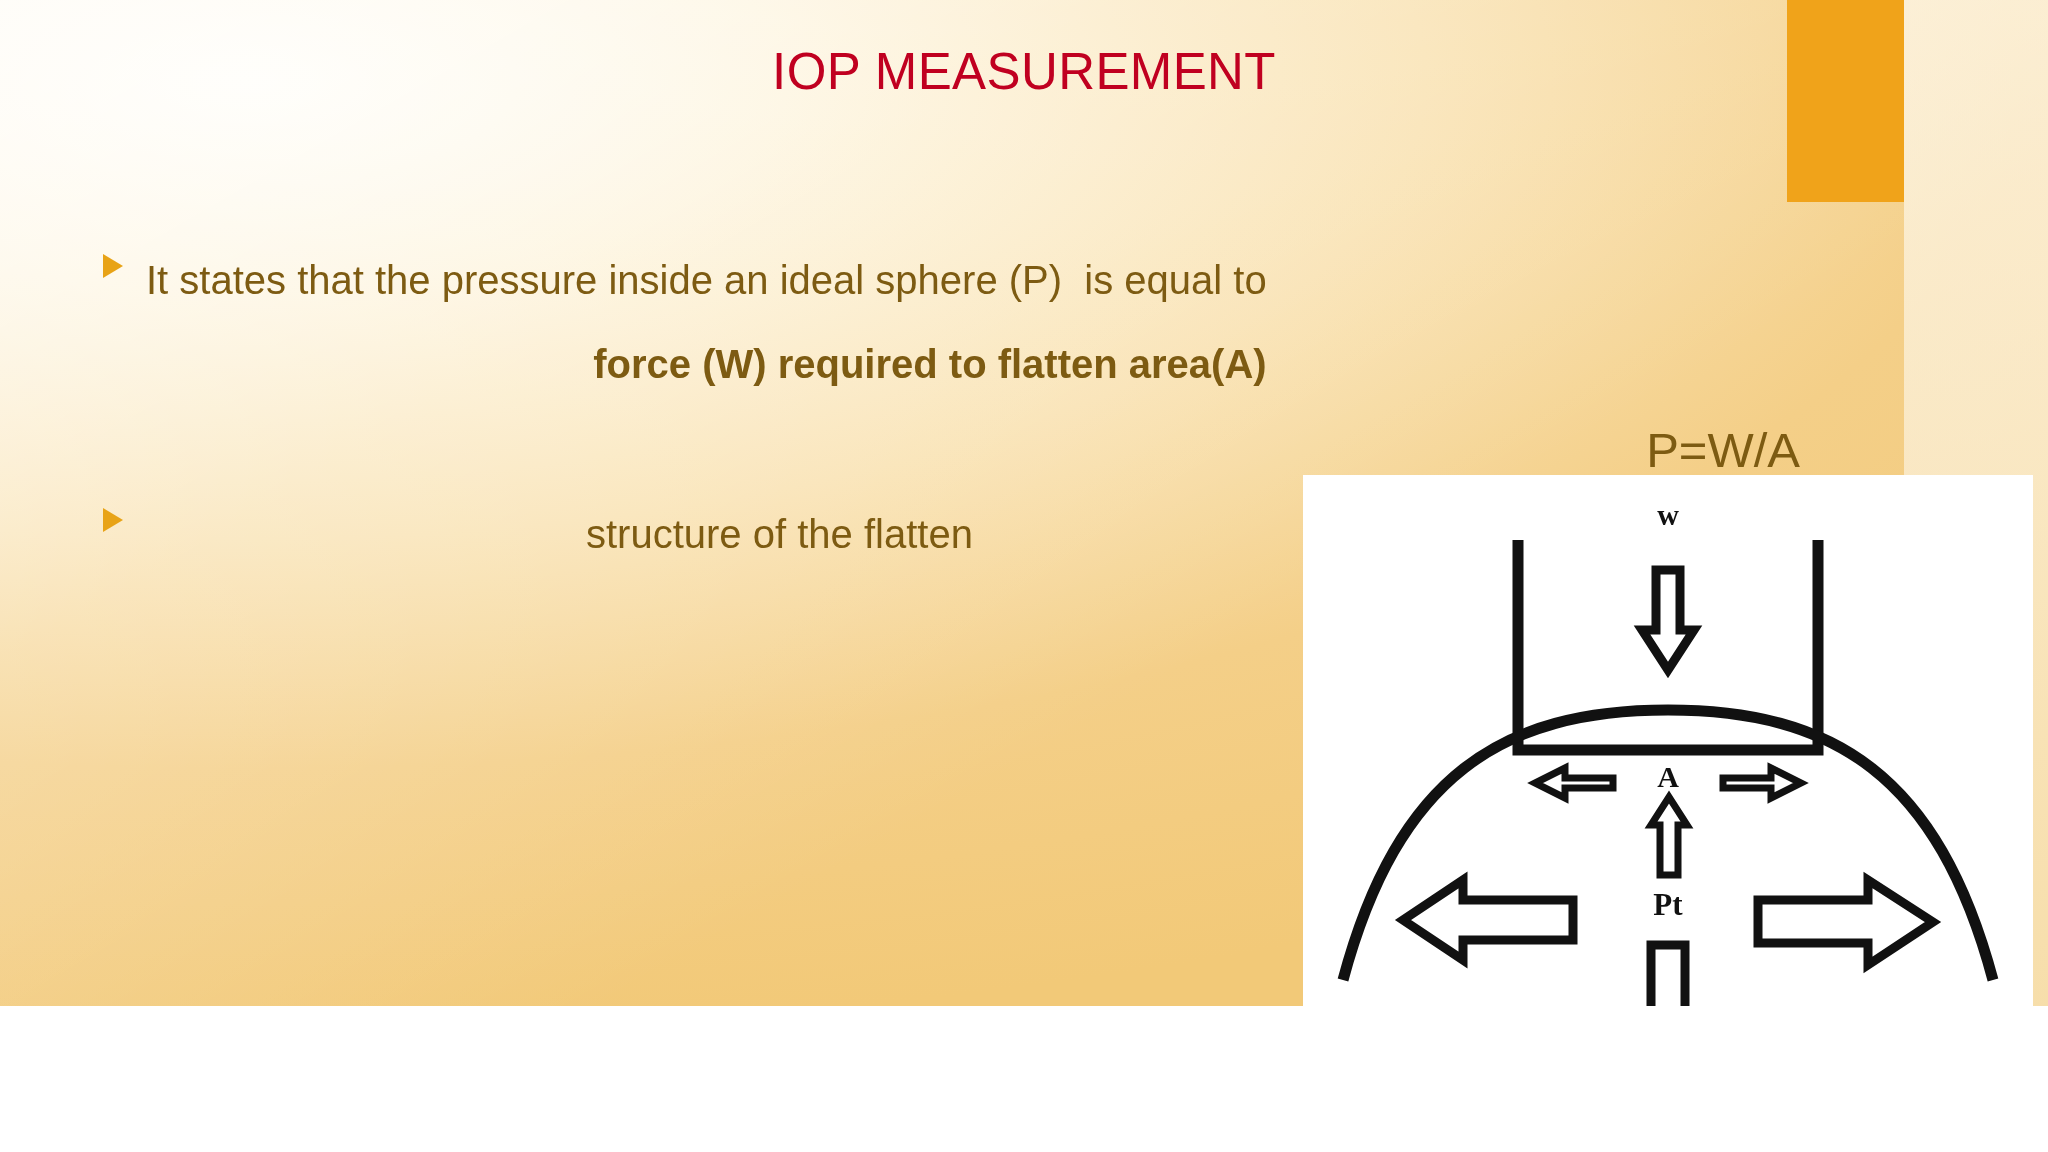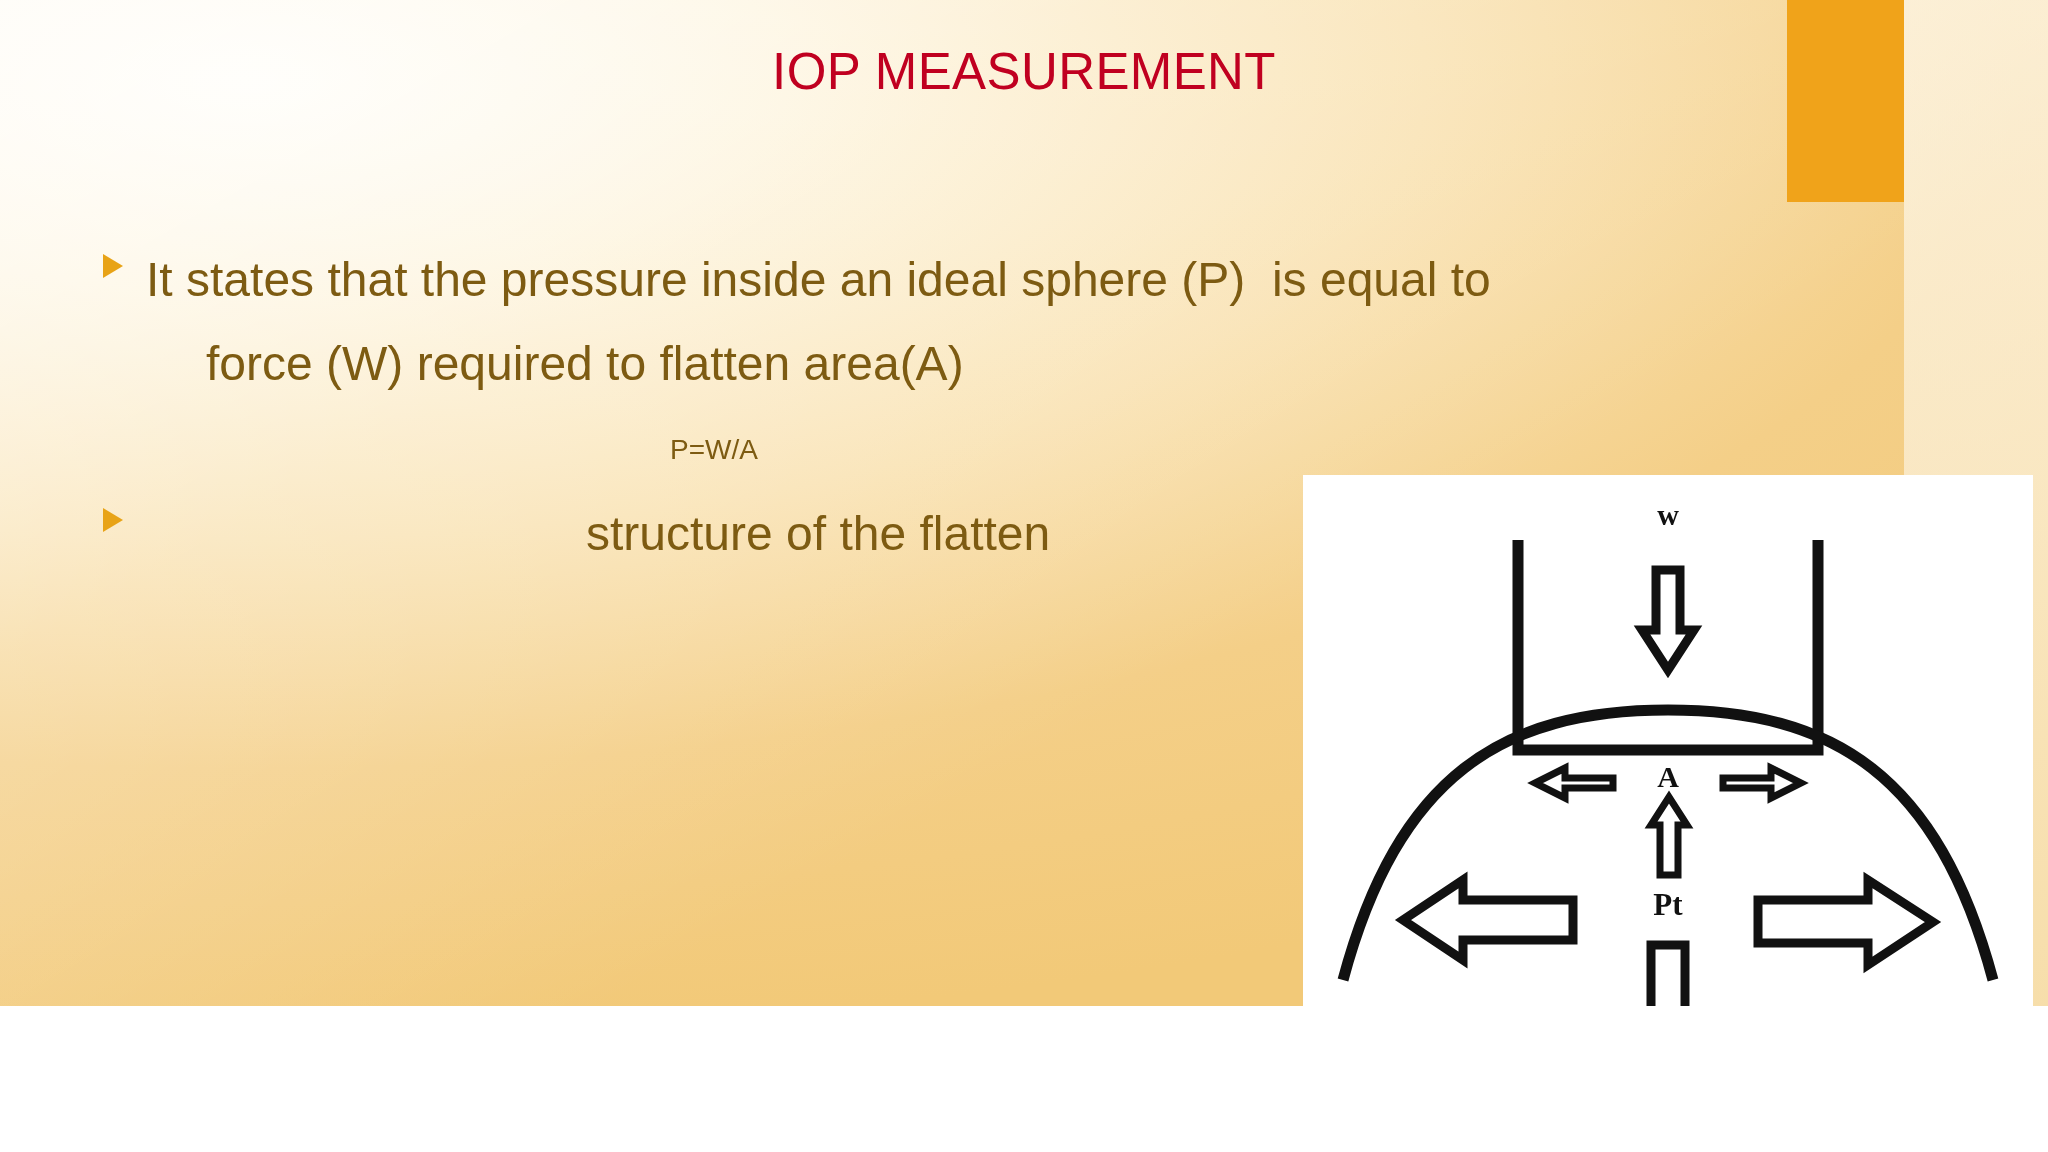--- a/index.html
+++ b/index.html
@@ -96,33 +96,34 @@
     flex: 0 0 auto;
     width: 46px;
     padding-top: 14px;
     color: #E8A317;
     font-size: 25px;
     line-height: 1;
   }
   .bullet-marker svg { display: block; }
 
   .line {
-    font-size: 48px;
+    font-size: 40px;
     line-height: 84px;
     color: #7D5B12;
     white-space: pre;
-  }
-
-  .indent-1 { padding-left: 60px; }
+    text-align: right;
+  }
+
+  .indent-1 { padding-left: 60px; font-weight: bold; }
   .indent-2 { padding-left: 440px; }
 
   .center-line {
-    text-align: left;
+    text-align: right;
     padding-left: 570px;
-    font-size: 28px;
+    font-size: 49px;
     line-height: 84px;
     color: #7D5B12;
   }
 
   
   .figure {
     position: absolute;
     left: 1303px;
     top: 475px;
     width: 730px;

